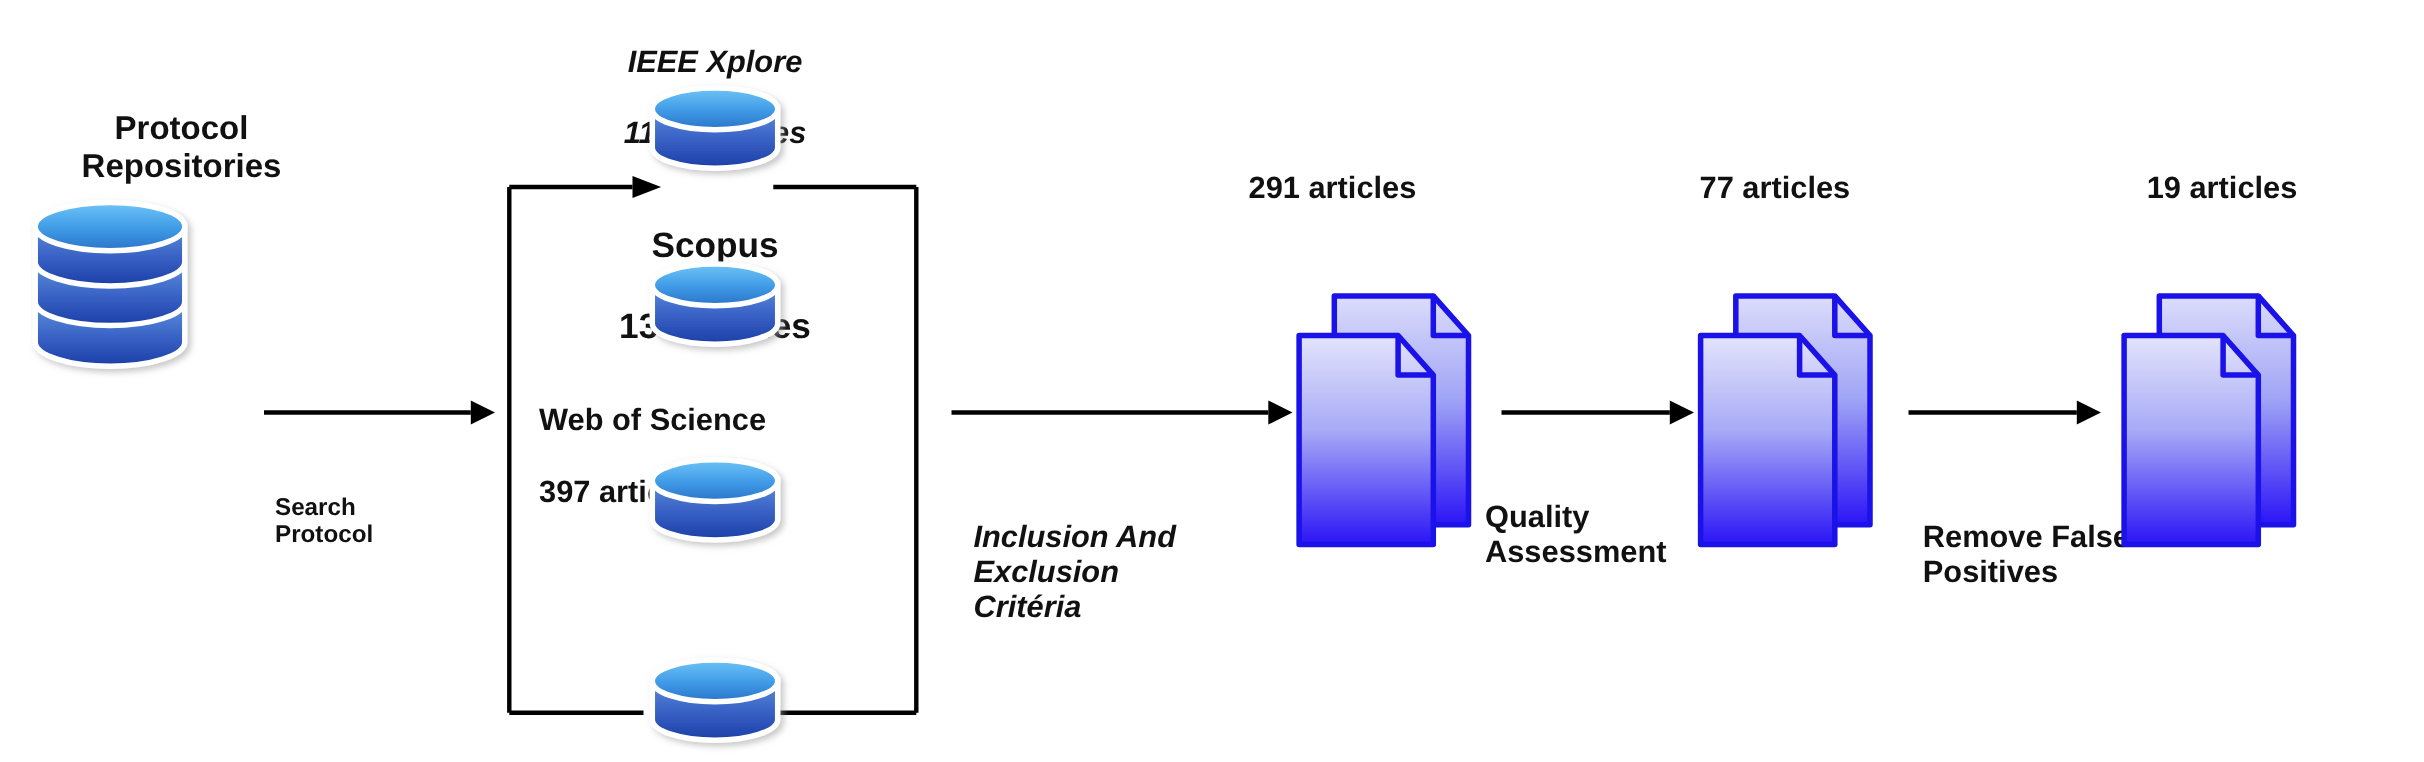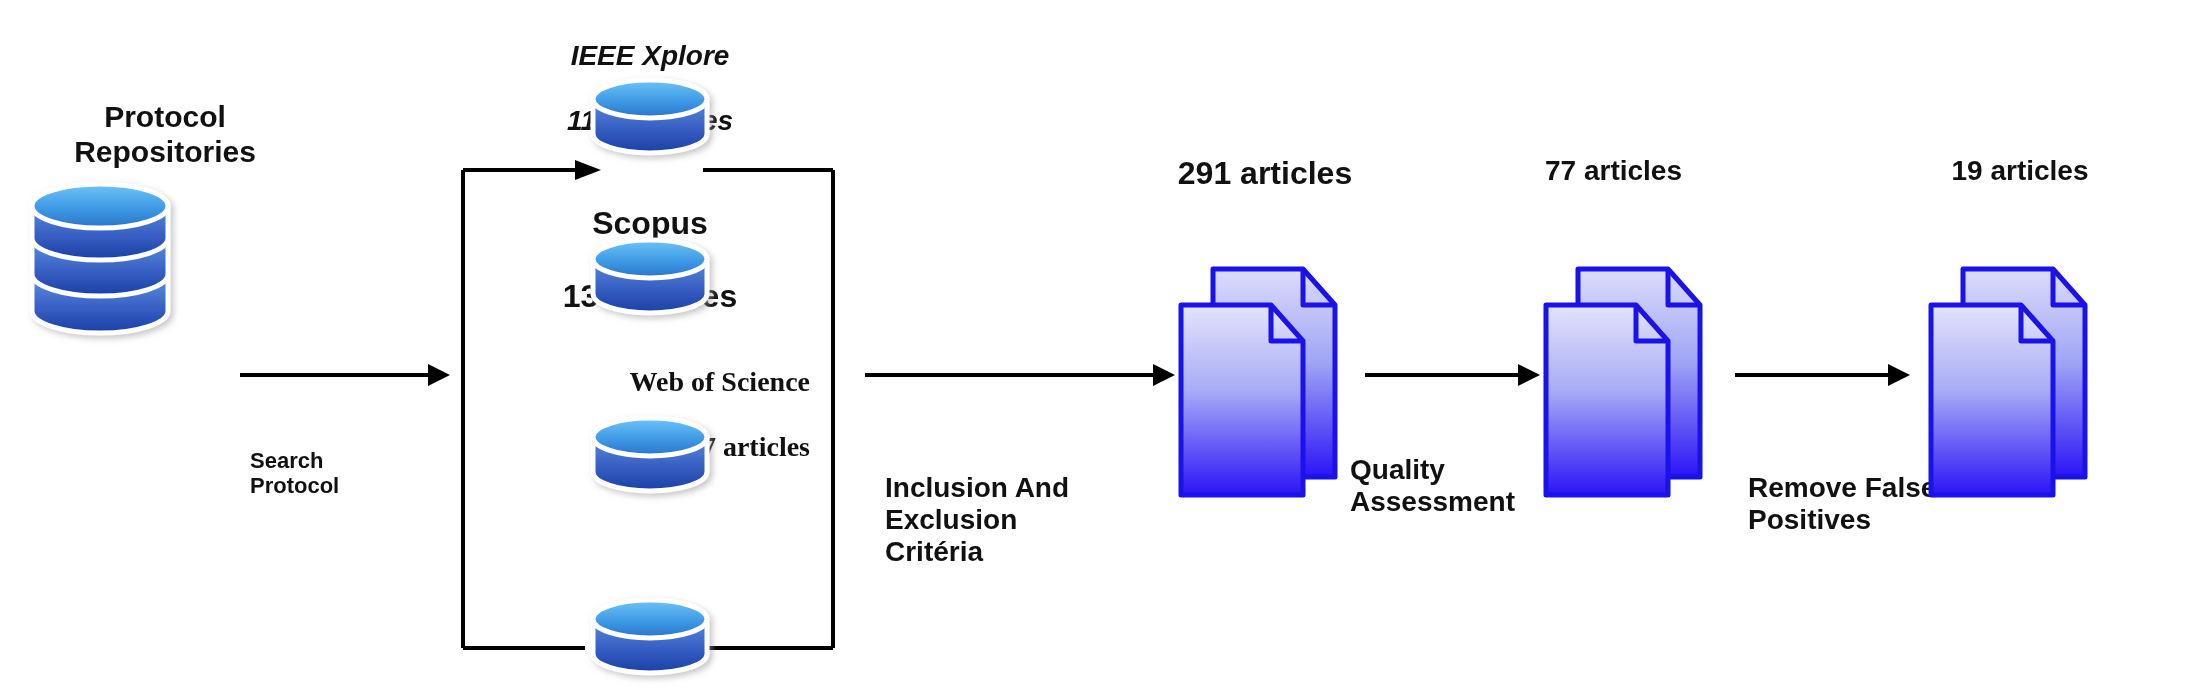--- a/index.html
+++ b/index.html
@@ -110,21 +110,21 @@
   </div>
   <div class="ico" style="left:585px;top:238px;width:140px;height:90px;">
     <svg width="140" height="90" viewBox="0 0 140 90">
       <g filter="url(#shB)">
         <path d="M8,20 L8,56 a57,19 0 0 0 114,0 L122,20 Z" fill="url(#dbBodyB)" stroke="#ffffff" stroke-width="5"></path>
         <ellipse cx="65" cy="21" rx="57" ry="19" fill="url(#dbTopB)" stroke="#ffffff" stroke-width="5"></ellipse>
       </g>
     </svg>
   </div>
 
-  <div class="lbl" style="left:490px;top:334px;width:320px;text-align:right;font-size:28px;font-family:Liberation Serif, serif;">
+  <div class="lbl" style="left:490px;top:334px;width:320px;text-align:left;font-size:28px;">
     <span>Web of Science</span><br>
     <span>397 articles</span>
   </div>
   <div class="ico" style="left:585px;top:416px;width:140px;height:90px;">
     <svg width="140" height="90" viewBox="0 0 140 90">
       <g filter="url(#shB)">
         <path d="M8,20 L8,56 a57,19 0 0 0 114,0 L122,20 Z" fill="url(#dbBodyB)" stroke="#ffffff" stroke-width="5"></path>
         <ellipse cx="65" cy="21" rx="57" ry="19" fill="url(#dbTopB)" stroke="#ffffff" stroke-width="5"></ellipse>
       </g>
     </svg>
@@ -138,25 +138,25 @@
       </g>
     </svg>
   </div>
 
   <div class="ico" style="left:865px;top:358px;width:310px;height:34px;">
     <svg width="310" height="34" viewBox="0 0 310 34">
       <line x1="0" y1="17" x2="288" y2="17" stroke="#000" stroke-width="4"></line>
       <polygon points="288,6 310,17 288,28" fill="#000"></polygon>
     </svg>
   </div>
-  <div class="lbl" style="left:885px;top:472px;width:260px;text-align:left;font-size:28px;">Inclusion And
+  <div class="lbl" style="left:885px;top:472px;width:260px;text-align:left;font-size:28px;font-style:italic;">Inclusion And
 Exclusion
 Critéria</div>
 
-  <div class="lbl" style="left:1135px;top:155px;width:260px;text-align:center;font-size:32px;">291 articles</div>
+  <div class="lbl" style="left:1135px;top:155px;width:260px;font-size:28px;">291 articles</div>
   <div class="ico" style="left:1175px;top:265px;width:170px;height:240px;">
     <svg width="170" height="240" viewBox="0 0 170 240">
       <defs>
         <linearGradient id="docG" x1="0" y1="0" x2="0" y2="1">
           <stop offset="0%" stop-color="#e3e4fc"></stop>
             <stop offset="45%" stop-color="#a8abf6"></stop>
             <stop offset="100%" stop-color="#2b14f6"></stop>
         </linearGradient>
         <linearGradient id="docGb" x1="0" y1="0" x2="0" y2="1">
           <stop offset="0%" stop-color="#dcddfb"></stop>

